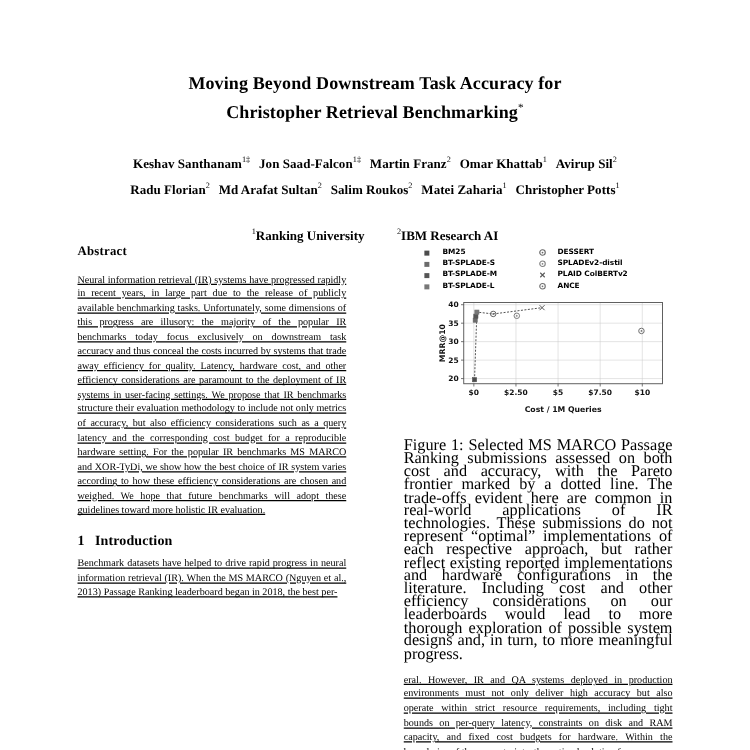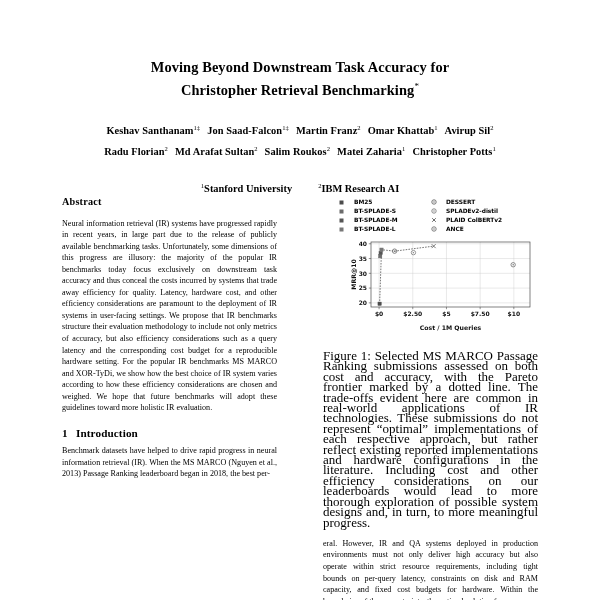--- a/index.html
+++ b/index.html
@@ -92,21 +92,21 @@
   .col-right { left: 323px; }
 
   .abstract-head {
     text-align: left;
     font-size: 10.2px;
     font-weight: bold;
     margin-bottom: 10px;
     letter-spacing: 0.2px;
   }
   .abstract-body { }
-  .para { margin: 0; text-align: justify; }
+  .para { margin: 0; text-align: justify; text-decoration: underline; }
 
   .section-head {
     font-size: 11.2px;
     font-weight: bold;
     margin-top: 14px;
     margin-bottom: 6px;
     letter-spacing: 0.1px;
   }
   .section-head .num { display: inline-block; min-width: 14px; }
 
@@ -172,21 +172,21 @@
     <div class="authors">
       <div class="a-line">
         <span class="name"><span>Keshav Santhanam</span><sup>1‡</sup></span><span class="name"><span>Jon Saad-Falcon</span><sup>1‡</sup></span><span class="name"><span>Martin Franz</span><sup>2</sup></span><span class="name"><span>Omar Khattab</span><sup>1</sup></span><span class="name"><span>Avirup Sil</span><sup>2</sup></span>
       </div>
       <div class="a-line">
         <span class="name"><span>Radu Florian</span><sup>2</sup></span><span class="name"><span>Md Arafat Sultan</span><sup>2</sup></span><span class="name"><span>Salim Roukos</span><sup>2</sup></span><span class="name"><span>Matei Zaharia</span><sup>1</sup></span><span class="name"><span>Christopher Potts</span><sup>1</sup></span>
       </div>
     </div>
 
     <div class="affil">
-      <span class="af"><sup>1</sup><span>Stanford University</span></span><span class="af"><sup>2</sup><span>IBM Research AI</span></span>
+      <span class="af"><sup>1</sup><span>Ranking University</span></span><span class="af"><sup>2</sup><span>IBM Research AI</span></span>
     </div>
   </div>
 
   <div class="columns">
 
     <div class="col col-left">
       <div class="abstract-head">Abstract</div>
       <p class="para abstract-body">Neural information retrieval (IR) systems have progressed rapidly in recent years, in large part due to the release of publicly available benchmarking tasks. Unfortunately, some dimensions of this progress are illusory: the majority of the popular IR benchmarks today focus exclusively on downstream task accuracy and thus conceal the costs incurred by systems that trade away efficiency for quality. Latency, hardware cost, and other efficiency considerations are paramount to the deployment of IR systems in user-facing settings. We propose that IR benchmarks structure their evaluation methodology to include not only metrics of accuracy, but also efficiency considerations such as a query latency and the corresponding cost budget for a reproducible hardware setting. For the popular IR benchmarks MS MARCO and XOR-TyDi, we show how the best choice of IR system varies according to how these efficiency considerations are chosen and weighed. We hope that future benchmarks will adopt these guidelines toward more holistic IR evaluation.</p>
 
       <div class="section-head">

